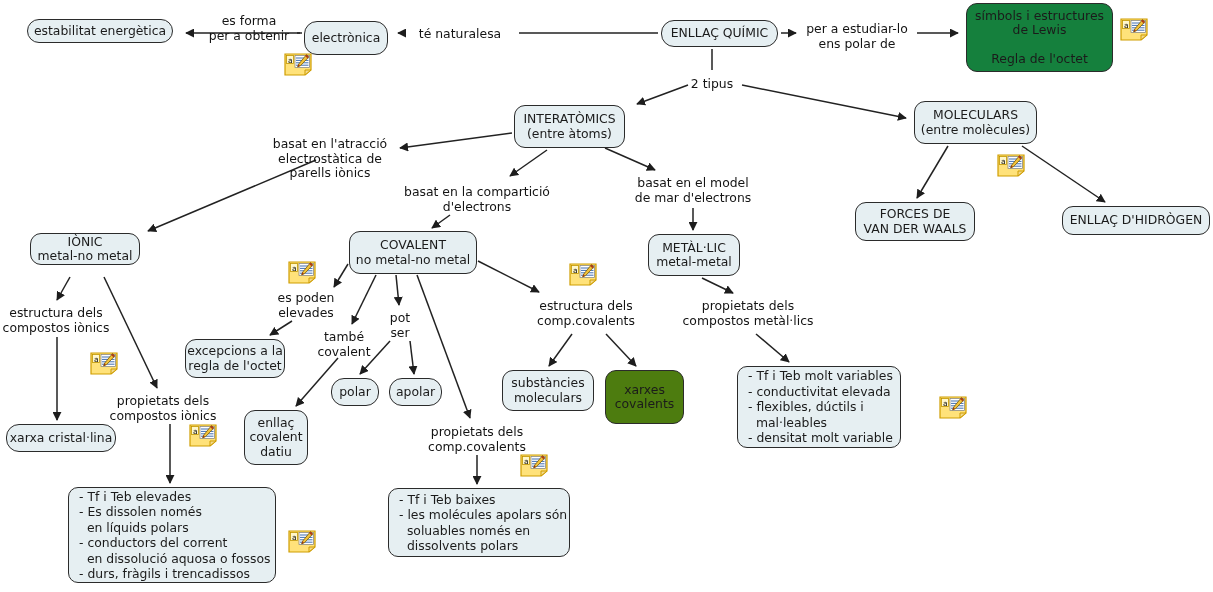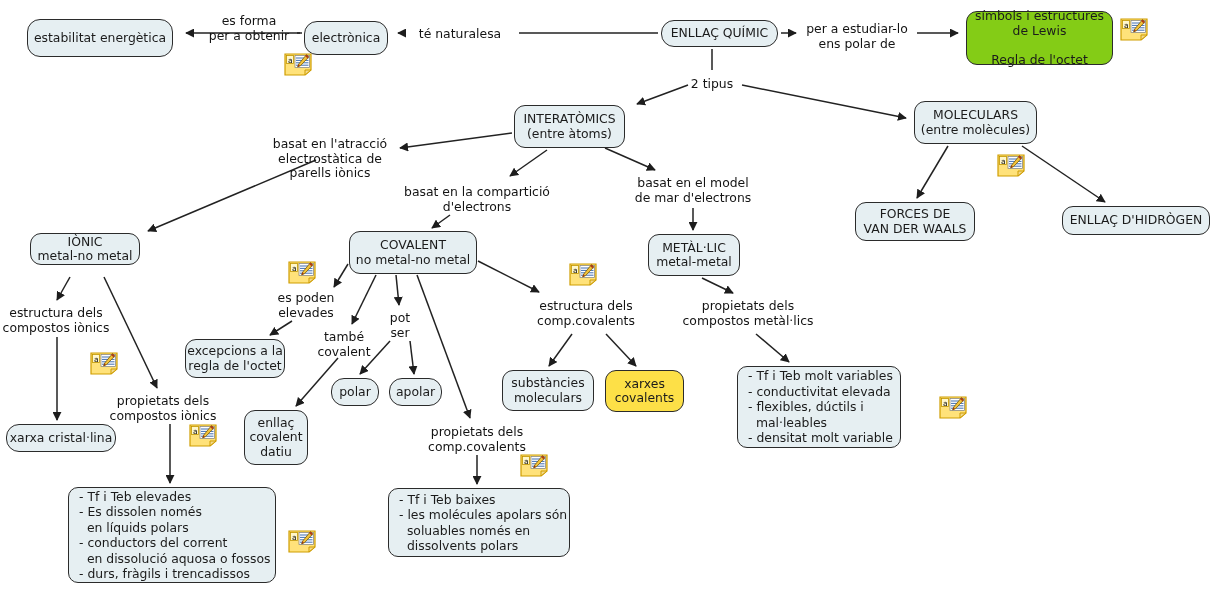--- a/index.html
+++ b/index.html
@@ -109,24 +109,24 @@
         <path d="M 477,455 L 477,484" stroke="#222222" marker-end="url(#arrow)"></path>
         <path d="M 478,261 L 539,292" stroke="#222222" marker-end="url(#arrow)"></path>
         <path d="M 572,334 L 549,366" stroke="#222222" marker-end="url(#arrow)"></path>
         <path d="M 606,334 L 636,366" stroke="#222222" marker-end="url(#arrow)"></path>
         <path d="M 702,278 L 733,293" stroke="#222222" marker-end="url(#arrow)"></path>
         <path d="M 756,334 L 789,362" stroke="#222222" marker-end="url(#arrow)"></path>
       </g>
   </svg>
 
   <div id="node-layer">
-      <div class="node pill" style="left: 27px; top: 19px; width: 146px; height: 38px; background: rgb(230, 239, 242); border-color: rgb(43, 43, 43);">estabilitat energètica</div>
+      <div class="node pill" style="left: 27px; top: 19px; width: 146px; height: 24px; background: rgb(230, 239, 242); border-color: rgb(43, 43, 43);">estabilitat energètica</div>
       <div class="node pill" style="left: 304px; top: 21px; width: 84px; height: 34px; background: rgb(230, 239, 242); border-color: rgb(43, 43, 43);">electrònica</div>
       <div class="node pill" style="left: 661px; top: 20px; width: 117px; height: 27px; background: rgb(230, 239, 242); border-color: rgb(43, 43, 43);">ENLLAÇ QUÍMIC</div>
-      <div class="node" style="left: 966px; top: 3px; width: 147px; height: 54px; background: #84cc16; border-color: rgb(43, 43, 43); margin-top: 8px;">símbols i estructures
+      <div class="node" style="left: 966px; top: 3px; width: 147px; height: 69px; background: #15803d; border-color: rgb(43, 43, 43);">símbols i estructures
 de Lewis
 
 Regla de l'octet</div>
       <div class="node" style="left: 514px; top: 105px; width: 111px; height: 43px; background: rgb(230, 239, 242); border-color: rgb(43, 43, 43);">INTERATÒMICS
 (entre àtoms)</div>
       <div class="node" style="left: 914px; top: 101px; width: 123px; height: 43px; background: rgb(230, 239, 242); border-color: rgb(43, 43, 43);">MOLECULARS
 (entre molècules)</div>
       <div class="node" style="left: 855px; top: 202px; width: 120px; height: 39px; background: rgb(230, 239, 242); border-color: rgb(43, 43, 43);">FORCES DE
 VAN DER WAALS</div>
       <div class="node" style="left: 1062px; top: 206px; width: 148px; height: 29px; background: rgb(230, 239, 242); border-color: rgb(43, 43, 43);">ENLLAÇ D'HIDRÒGEN</div>
@@ -135,21 +135,21 @@
       <div class="node" style="left: 349px; top: 231px; width: 128px; height: 43px; background: rgb(230, 239, 242); border-color: rgb(43, 43, 43);">COVALENT
 no metal-no metal</div>
       <div class="node" style="left: 648px; top: 234px; width: 92px; height: 42px; background: rgb(230, 239, 242); border-color: rgb(43, 43, 43);">METÀL·LIC
 metal-metal</div>
       <div class="node" style="left: 185px; top: 339px; width: 100px; height: 39px; background: rgb(230, 239, 242); border-color: rgb(43, 43, 43);">excepcions a la
 regla de l'octet</div>
       <div class="node pill" style="left: 331px; top: 378px; width: 48px; height: 28px; background: rgb(230, 239, 242); border-color: rgb(43, 43, 43);">polar</div>
       <div class="node pill" style="left: 389px; top: 378px; width: 53px; height: 28px; background: rgb(230, 239, 242); border-color: rgb(43, 43, 43);">apolar</div>
       <div class="node" style="left: 502px; top: 370px; width: 92px; height: 41px; background: rgb(230, 239, 242); border-color: rgb(43, 43, 43);">substàncies
 moleculars</div>
-      <div class="node" style="left: 605px; top: 370px; width: 79px; height: 42px; background: #fde047; border-color: rgb(43, 43, 43);">xarxes
+      <div class="node" style="left: 605px; top: 370px; width: 79px; height: 54px; background: #4d7c0f; border-color: rgb(43, 43, 43);">xarxes
 covalents</div>
       <div class="node listbox" style="left: 737px; top: 366px; width: 164px; height: 82px; background: rgb(230, 239, 242); border-color: rgb(43, 43, 43);">- Tf i Teb molt variables
 - conductivitat elevada
 - flexibles, dúctils i
   mal·leables
 - densitat molt variable</div>
       <div class="node pill" style="left: 6px; top: 424px; width: 110px; height: 28px; background: rgb(230, 239, 242); border-color: rgb(43, 43, 43);">xarxa cristal·lina</div>
       <div class="node" style="left: 244px; top: 410px; width: 64px; height: 55px; background: rgb(230, 239, 242); border-color: rgb(43, 43, 43);">enllaç
 covalent
 datiu</div>

